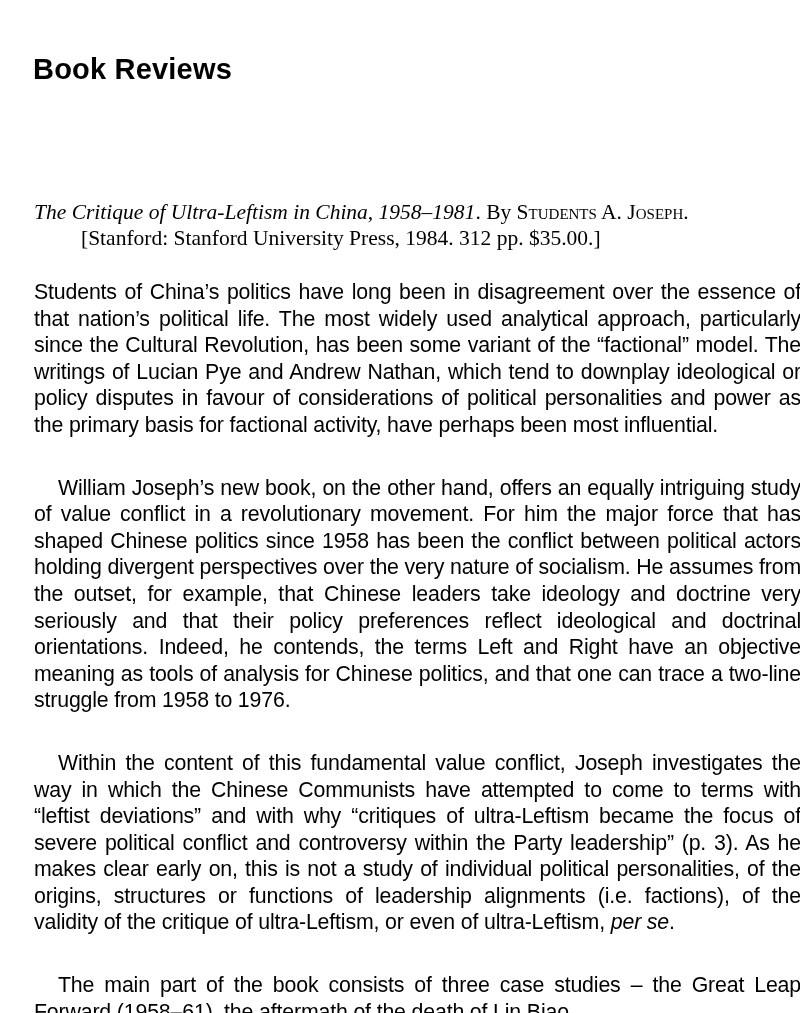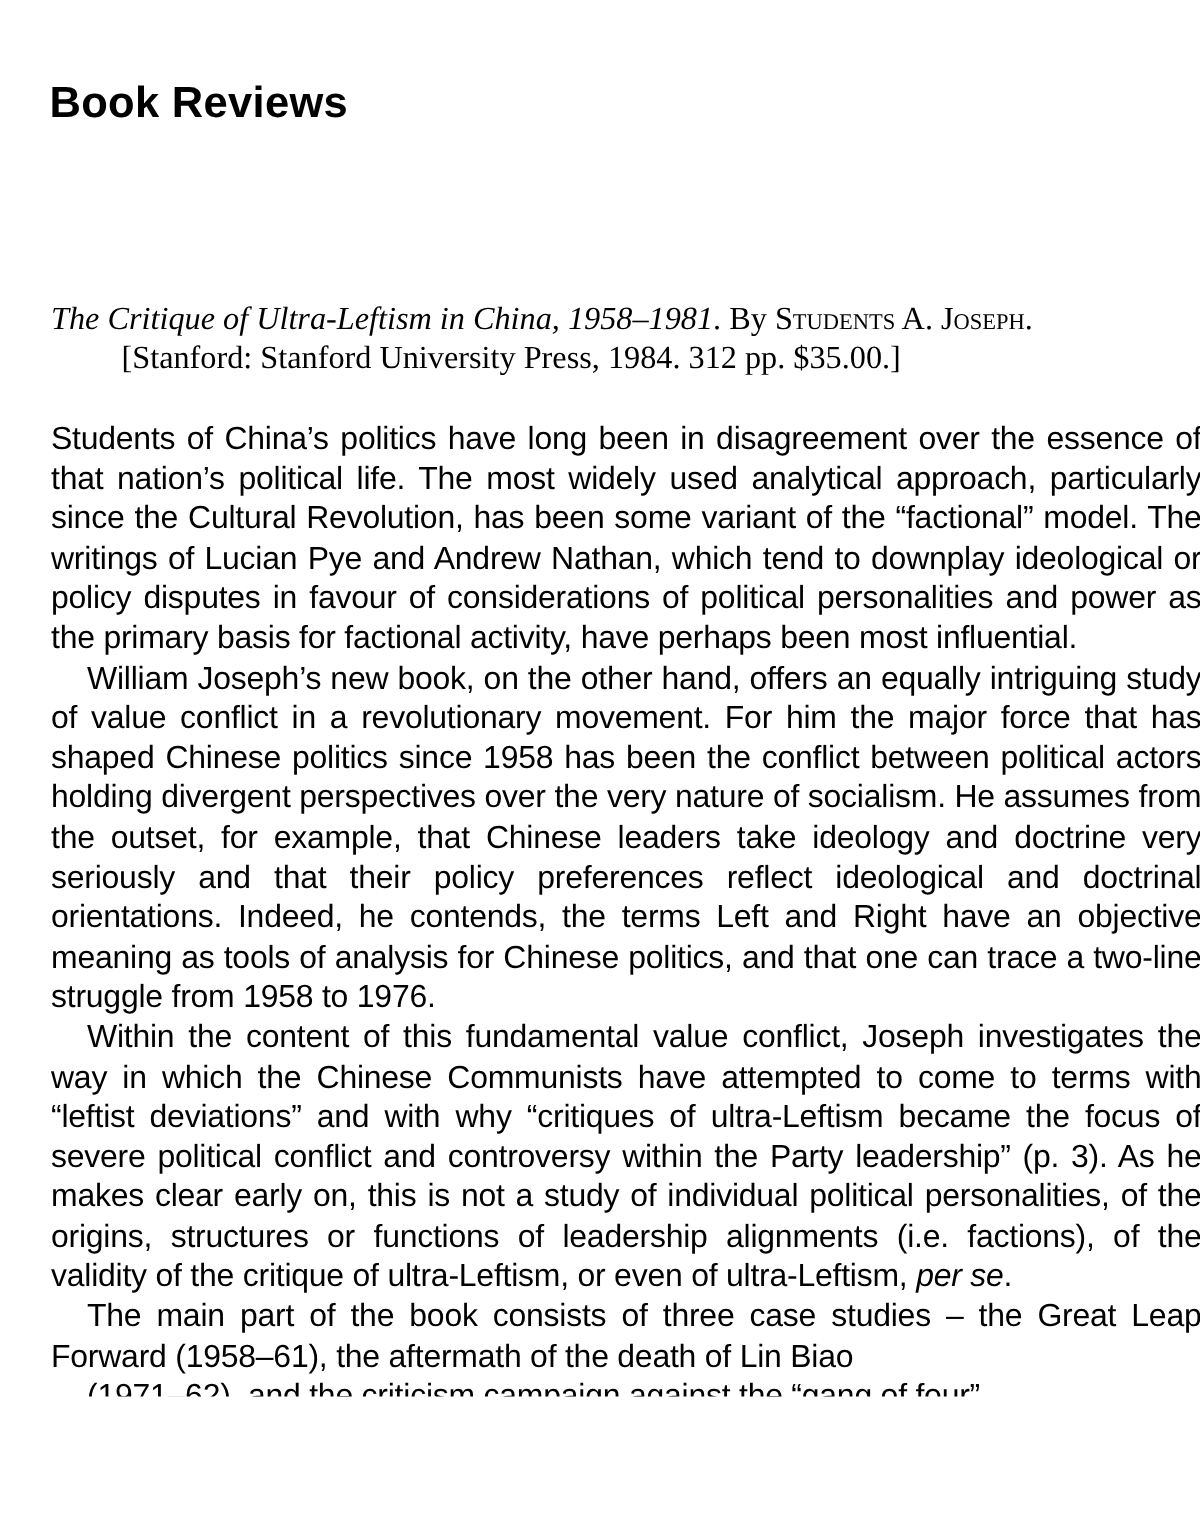--- a/index.html
+++ b/index.html
@@ -16,21 +16,21 @@
   }
   .citation .line2 { display: block; padding-left: 47px; }
   .citation i { font-style: italic; }
   .sc { font-variant: small-caps; }
   .body-text {
     position: absolute; left: 34px; top: 279px; width: 767px;
     font-family: Liberation Sans, sans-serif; font-size: 21.3px; line-height: 26.6px;
     color: #000; text-align: justify; letter-spacing: -0.15px;
   }
   .body-text p { margin: 0; text-indent: 0; }
-  .body-text p.indent { text-indent: 24px; }
+  .body-text p.indent { text-indent: 24px; margin-top: 36px; }
   .body-text .last-line { display: block; height: 14px; overflow: hidden; }
 </style>
 </head>
 <body>
 
 <h1 class="section-title">Book Reviews</h1>
 
 <div class="citation">
   <i>The Critique of Ultra-Leftism in China, 1958–1981</i><span>. </span><span>By</span> <span class="sc">Students A. Joseph</span><span>.</span>
   <span class="line2">[Stanford: Stanford University Press, 1984. 312 pp. $35.00.]</span>

